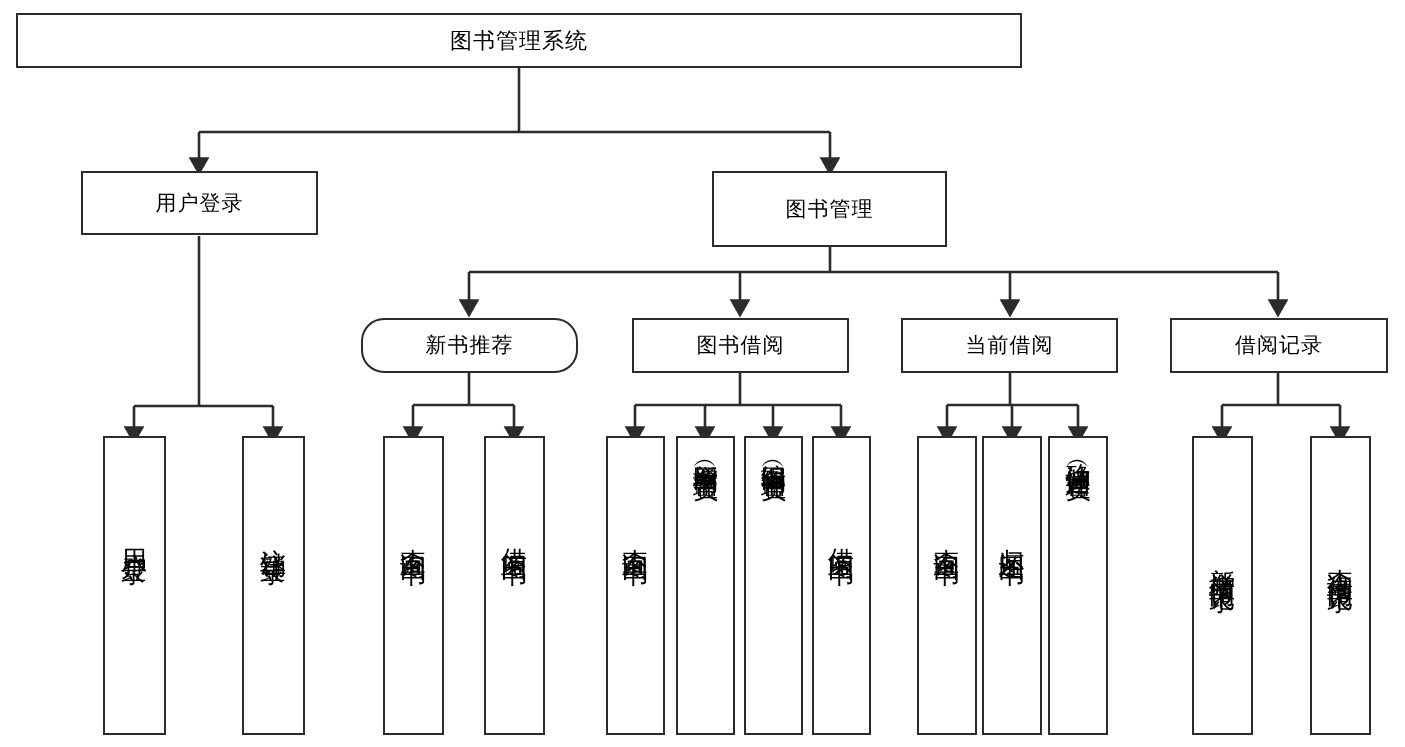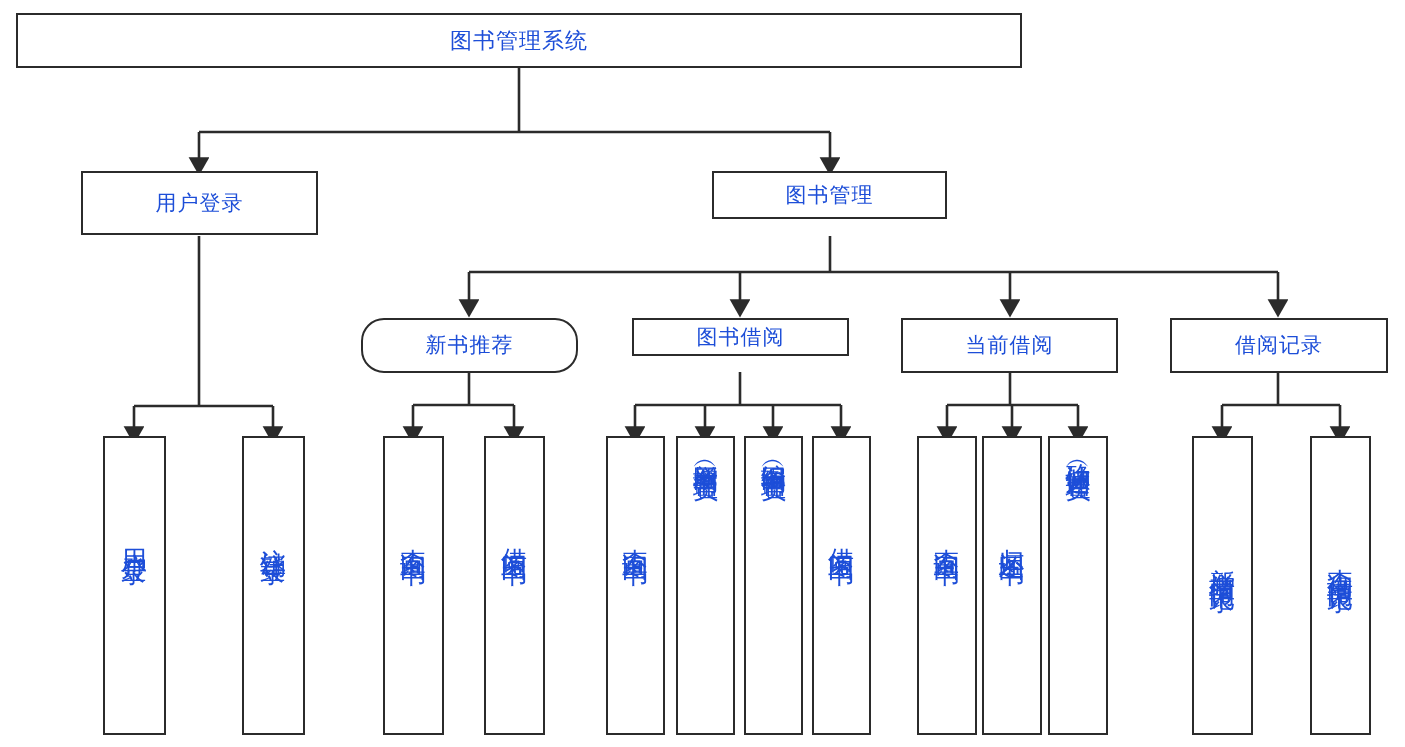--- a/index.html
+++ b/index.html
@@ -20,21 +20,21 @@
     pointer-events:none;
   }
   .node{
     position:absolute;
     box-sizing:border-box;
     background:#ffffff;
     border:2px solid #2b2b2b;
     display:flex;
     align-items:center;
     justify-content:center;
-    color:#1d4ed8;
+    color:#000000;
     z-index:2;
   }
   .node .lbl{
     display:block;
     text-align:center;
     line-height:1.15;
     white-space:pre;
   }
   
   .h-node .lbl{
@@ -123,28 +123,28 @@
     </g>
   </svg>
 
   <div class="node h-node root" style="left:16px;top:13px;width:1006px;height:55px;">
     <span class="lbl">图书管理系统</span>
   </div>
 
   <div class="node h-node" style="left:81px;top:171px;width:237px;height:64px;">
     <span class="lbl">用户登录</span>
   </div>
-  <div class="node h-node" style="left:712px;top:171px;width:235px;height:48px;">
+  <div class="node h-node" style="left:712px;top:171px;width:235px;height:76px;">
     <span class="lbl">图书管理</span>
   </div>
 
   <div class="node h-node" style="left:361px;top:318px;width:217px;height:55px;border-radius:23px;">
     <span class="lbl">新书推荐</span>
   </div>
-  <div class="node h-node" style="left:632px;top:318px;width:217px;height:38px;">
+  <div class="node h-node" style="left:632px;top:318px;width:217px;height:55px;">
     <span class="lbl">图书借阅</span>
   </div>
   <div class="node h-node" style="left:901px;top:318px;width:217px;height:55px;">
     <span class="lbl">当前借阅</span>
   </div>
   <div class="node h-node" style="left:1170px;top:318px;width:218px;height:55px;">
     <span class="lbl">借阅记录</span>
   </div>
 
   <div class="node v-node mid2" style="left:103px;top:436px;width:63px;height:299px;">

